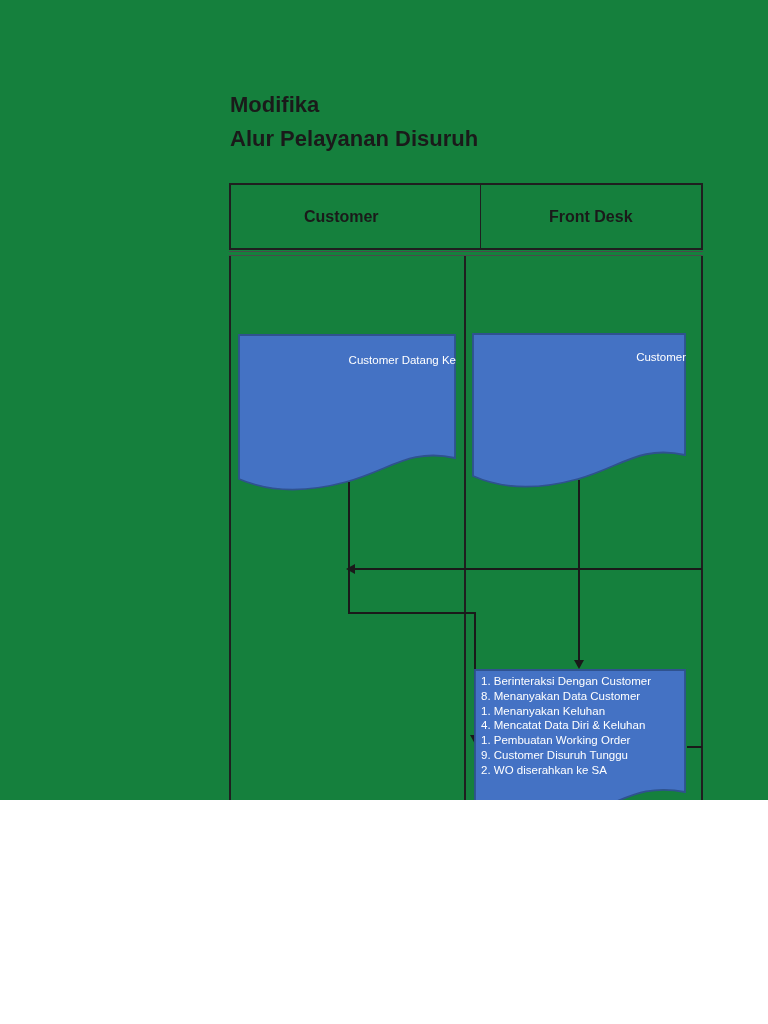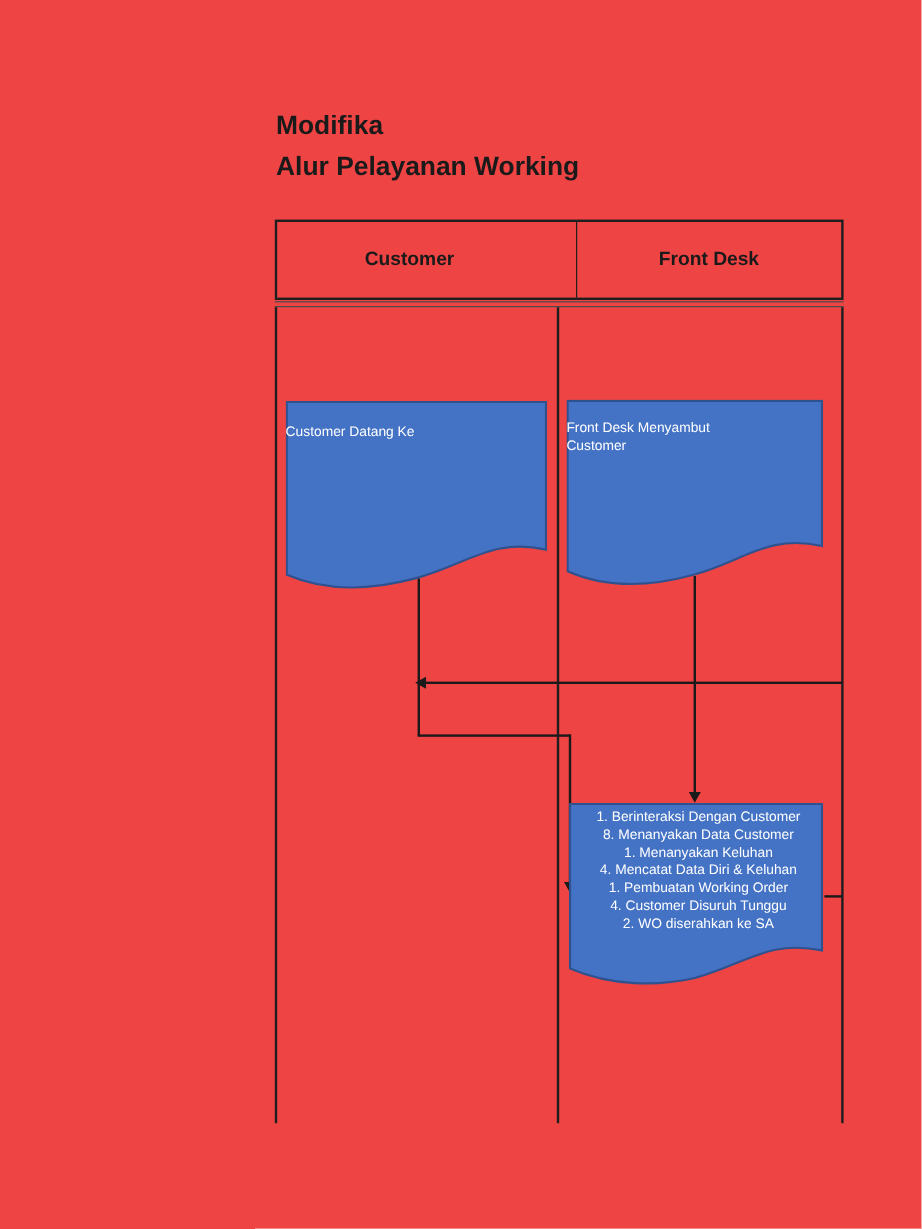--- a/index.html
+++ b/index.html
@@ -4,22 +4,22 @@
 <style>
   html, body {
     margin: 0;
     padding: 0;
     background: #ffffff;
     font-family: "Liberation Sans", sans-serif;
   }
   .page {
     position: relative;
     width: 768px;
-    height: 1024px;
-    background: #ef4444;
+    height: 800px;
+    background: #15803d;
     overflow: hidden;
   }
   
   .doc-title {
     position: absolute;
     left: 230px;
     top: 88px;
     font-size: 22px;
     font-weight: 700;
     color: #1a1a1a;
@@ -72,27 +72,27 @@
   .lane-vline.r { left: 701px; }
   
   .shape { position: absolute; }
   .shape svg { display: block; }
   .shape-text {
     position: absolute;
     color: #ffffff;
     font-size: 11.5px;
     line-height: 15px;
   }
-  .shape-text.centered { text-align: left; }
+  .shape-text.centered { text-align: right; }
   .steps-list {
     position: absolute;
     color: #ffffff;
     font-size: 11.5px;
     line-height: 14.8px;
-    text-align: center;
+    text-align: left;
     white-space: nowrap;
   }
   
   .conn {
     position: absolute;
     background: #1a1a1a;
   }
   .arrowhead {
     position: absolute;
     width: 0;
@@ -109,21 +109,21 @@
     border-right: 9px solid #1a1a1a;
   }
 </style>
 </head>
 <body>
 
 <div class="page">
 
   <div class="doc-title">
     <div>Modifika</div>
-    <div>Alur Pelayanan Working</div>
+    <div>Alur Pelayanan Disuruh</div>
   </div>
 
   <div class="lane-header">
     <div class="lane-header-cell">Customer</div>
     <div class="lane-header-cell">Front Desk</div>
   </div>
   <div class="header-double-line"></div>
 
   <div class="lane-vline l"></div>
   <div class="lane-vline m"></div>
@@ -150,32 +150,31 @@
   <div class="shape-text centered" style="left:238px; top:353px; width:218px;">
     <div>Customer Datang Ke</div>
   </div>
 
   <div class="shape" style="left:472px; top:333px;">
     <svg width="214" height="160" viewBox="0 0 214 160">
       <path d="M1,1 L213,1 L213,122 C168,112 149,134 106,146 C77,154 37,159 1,143 Z" fill="#4472C4" stroke="#2F528F" stroke-width="1.8"></path>
     </svg>
   </div>
   <div class="shape-text centered" style="left:472px; top:350px; width:214px;">
-    <div>Front Desk Menyambut</div>
     <div>Customer</div>
   </div>
 
   <div class="shape" style="left:474px; top:669px;">
     <svg width="212" height="152" viewBox="0 0 212 152">
       <path d="M1,1 L211,1 L211,123 C166,114 148,134 105,146 C75,153 36,153 1,138 Z" fill="#4472C4" stroke="#2F528F" stroke-width="1.8"></path>
     </svg>
   </div>
   <div class="steps-list" style="left:481px; top:674px; width:202px;">
     <div>1. Berinteraksi Dengan Customer</div>
     <div>8. Menanyakan Data Customer</div>
     <div>1. Menanyakan Keluhan</div>
     <div>4. Mencatat Data Diri &amp; Keluhan</div>
     <div>1. Pembuatan Working Order</div>
-    <div>4. Customer Disuruh Tunggu</div>
+    <div>9. Customer Disuruh Tunggu</div>
     <div>2. WO diserahkan ke SA</div>
   </div>
 
 </div>
 
 </body></html>

